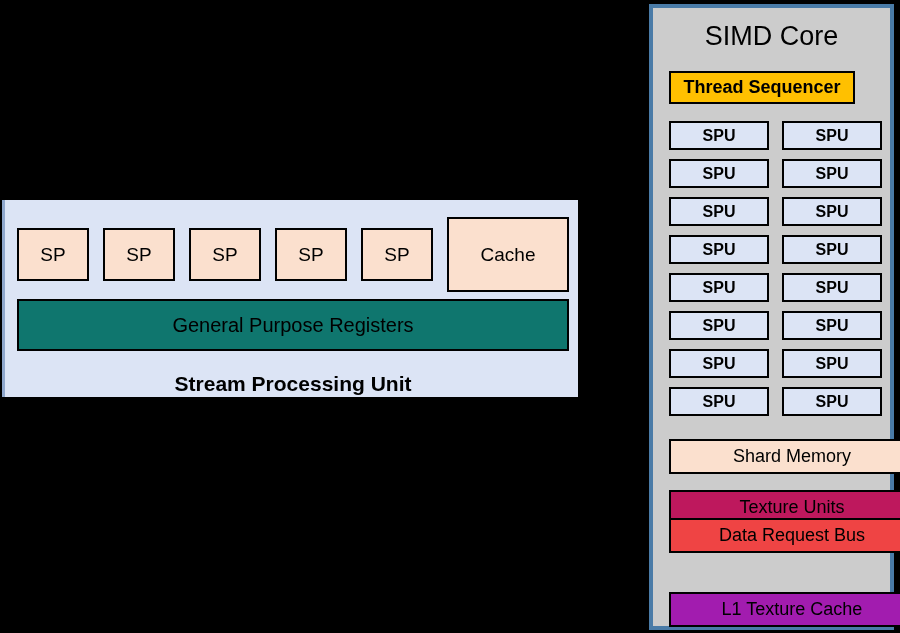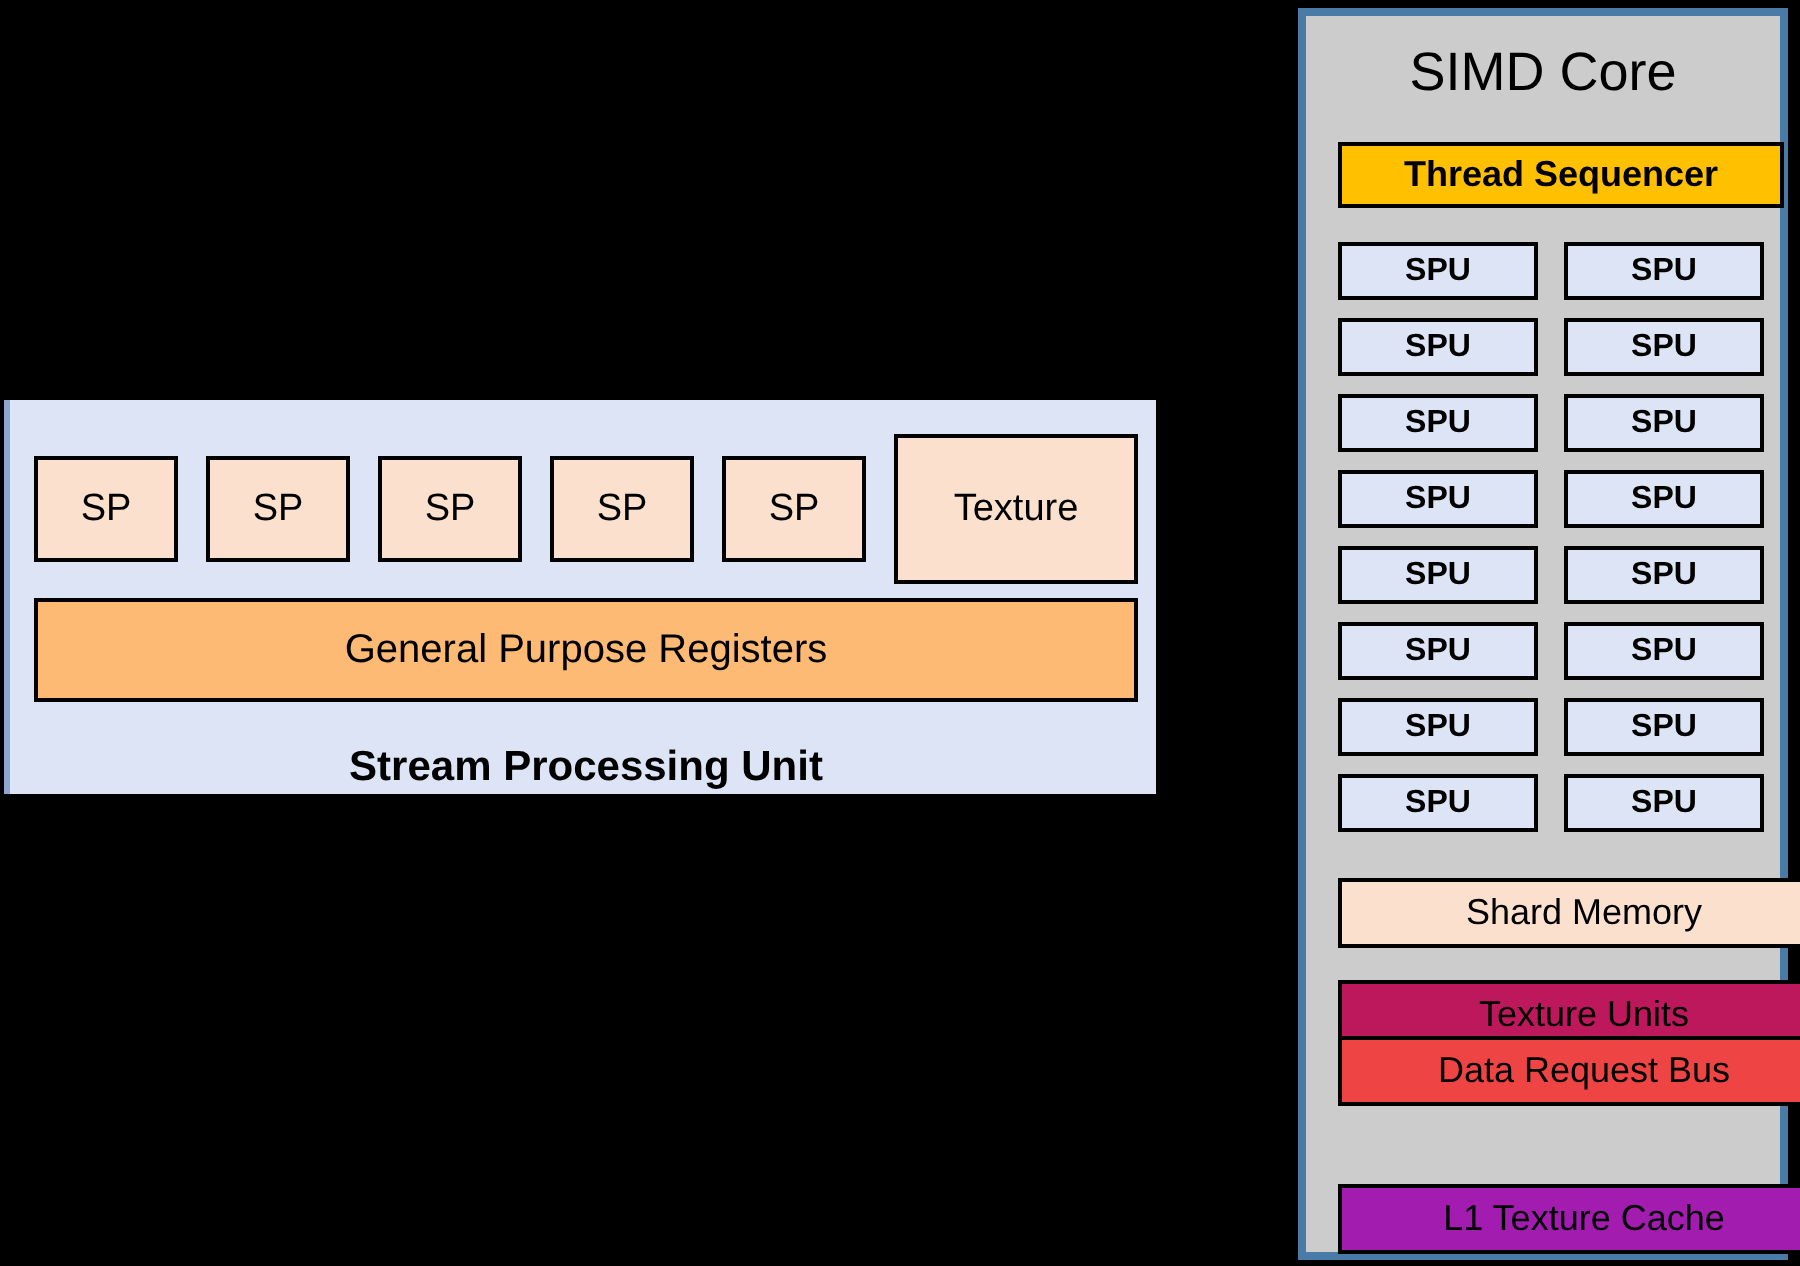--- a/index.html
+++ b/index.html
@@ -65,21 +65,21 @@
     display: flex;
     align-items: center;
     justify-content: center;
   }
   #gpr-bar {
     position: absolute;
     left: 12px;
     top: 99px;
     width: 552px;
     height: 52px;
-    background: #fdba74;
+    background: #0f766e;
     border: 2px solid #000000;
     box-sizing: border-box;
     font-size: 20px;
     display: flex;
     align-items: center;
     justify-content: center;
   }
   #spu-title {
     position: absolute;
     left: 12px;
@@ -116,21 +116,21 @@
     left: 0px;
     top: 13px;
     width: 237px;
     text-align: center;
     font-size: 27px;
   }
   #thread-sequencer {
     position: absolute;
     left: 16px;
     top: 63px;
-    width: 223px;
+    width: 186px;
     height: 33px;
     background: #FFC000;
     border: 2px solid #000000;
     box-sizing: border-box;
     font-size: 18px;
     font-weight: bold;
     display: flex;
     align-items: center;
     justify-content: center;
   }
@@ -186,21 +186,21 @@
 <body>
 
 <div id="spu-panel">
 
   <div id="sp-row">
     <div class="sp-box b0">SP</div>
     <div class="sp-box b1">SP</div>
     <div class="sp-box b2">SP</div>
     <div class="sp-box b3">SP</div>
     <div class="sp-box b4">SP</div>
-    <div id="branch-box">Texture</div>
+    <div id="branch-box">Cache</div>
   </div>
 
   <div id="gpr-bar">General Purpose Registers</div>
 
   <div id="spu-title">Stream Processing Unit</div>
 </div>
 
 <div id="spu-to-simd-arrow">
   <svg width="62" height="24" viewBox="0 0 62 24">
     <polygon points="0,0 62,12 0,24" fill="#000000"></polygon>

